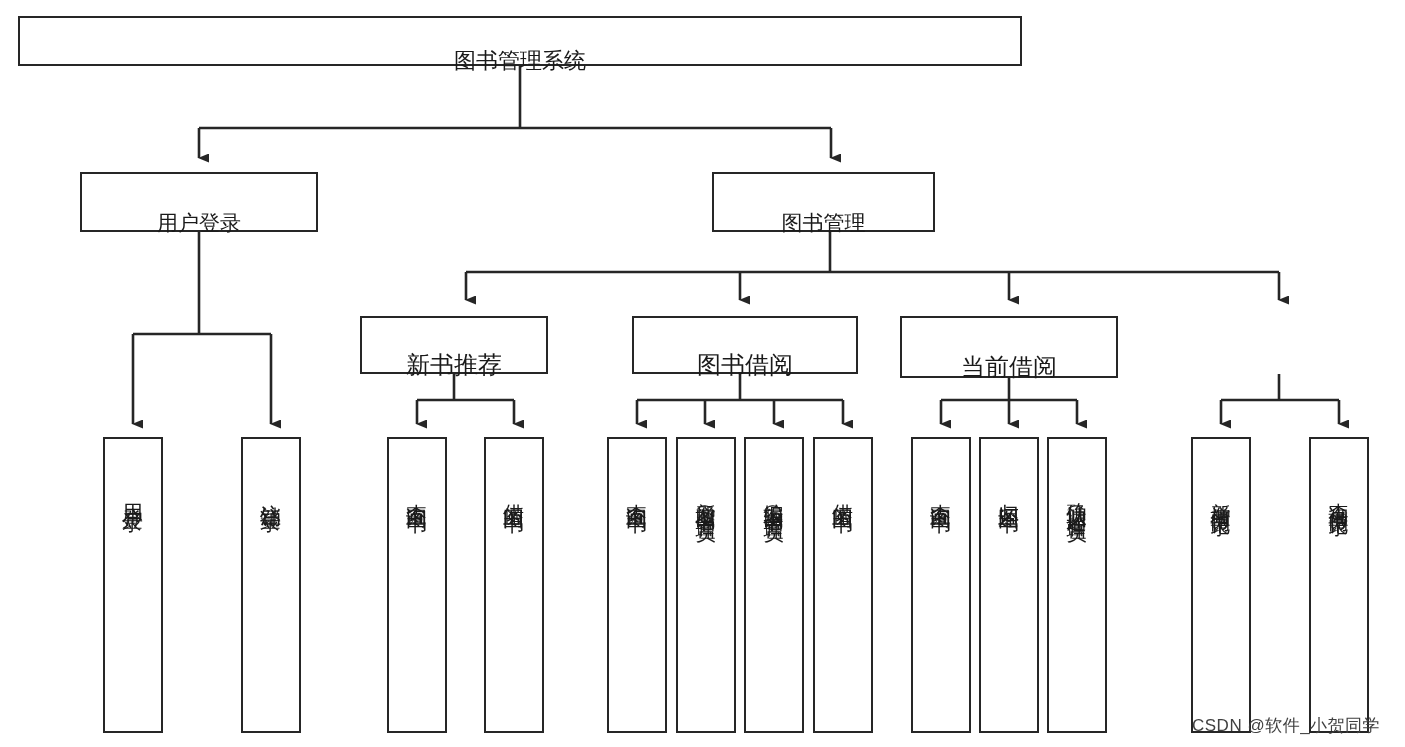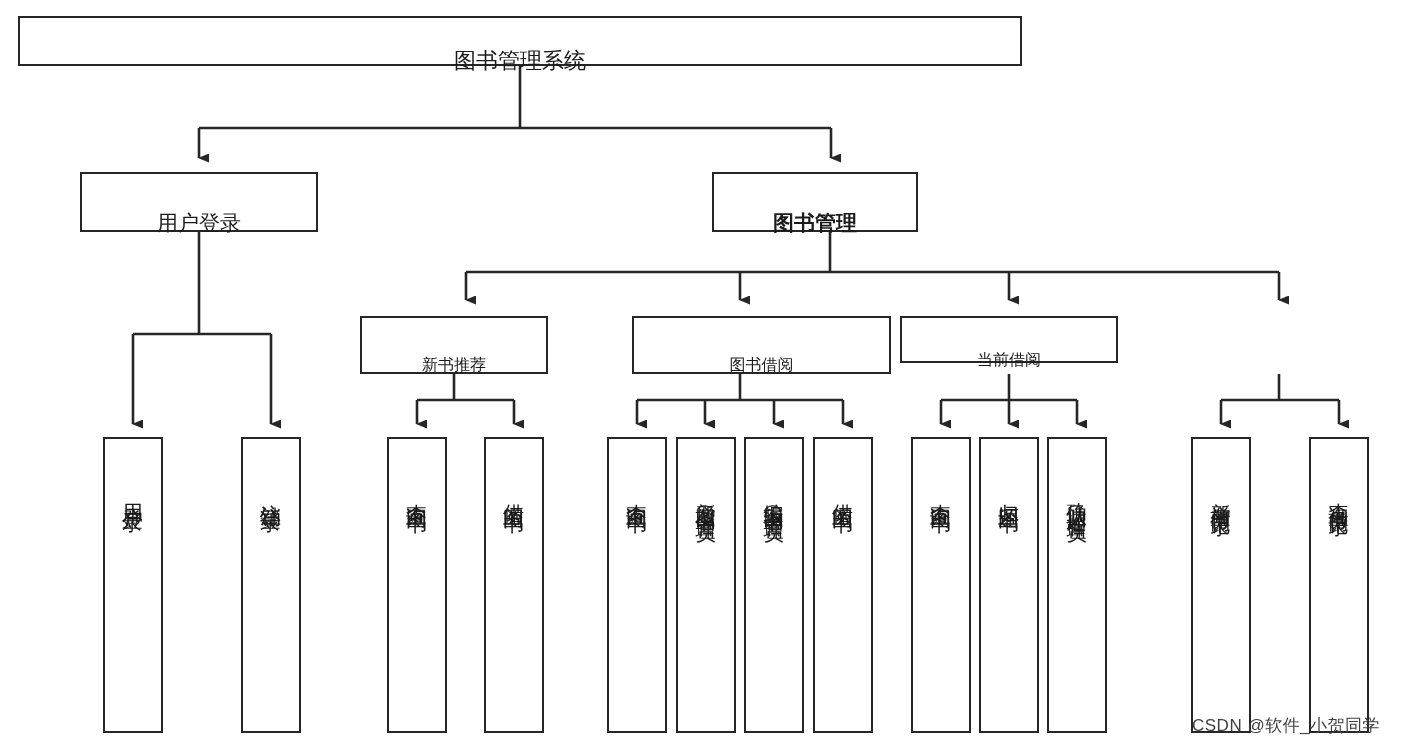--- a/index.html
+++ b/index.html
@@ -34,21 +34,21 @@
   }
   .node-label {
     display: block;
     text-align: center;
     line-height: 1.0;
     white-space: nowrap;
     margin-top: 40px;
   }
   .node.root .node-label { font-size: 22px; }
   .node.tier1 .node-label { font-size: 21px; }
-  .node.tier2 .node-label { font-size: 16px; }
+  .node.tier2 .node-label { font-size: 24px; }
   .node.leaf {
     align-items: flex-start;
     padding-top: 8px;
   }
   .node.leaf .node-label {
     writing-mode: vertical-rl;
     text-orientation: upright;
     font-size: 21px;
     letter-spacing: 3px;
     line-height: 1.0;
@@ -120,31 +120,31 @@
     </g>
   </svg>
 
   <div class="node root" style="left:18px; top:16px; width:1004px; height:50px;">
     <span class="node-label">图书管理系统</span>
   </div>
 
   <div class="node tier1" style="left:80px; top:172px; width:238px; height:60px;">
     <span class="node-label">用户登录</span>
   </div>
-  <div class="node tier1" style="left:712px; top:172px; width:206px; height:60px;font-weight:bold;">
+  <div class="node tier1" style="left:712px; top:172px; width:223px; height:60px;">
     <span class="node-label">图书管理</span>
   </div>
 
   <div class="node tier2" style="left:360px; top:316px; width:188px; height:58px;">
     <span class="node-label">新书推荐</span>
   </div>
-  <div class="node tier2" style="left:632px; top:316px; width:259px; height:58px;">
+  <div class="node tier2" style="left:632px; top:316px; width:226px; height:58px;">
     <span class="node-label">图书借阅</span>
   </div>
-  <div class="node tier2" style="left:900px; top:316px; width:218px; height:47px;">
+  <div class="node tier2" style="left:900px; top:316px; width:218px; height:62px;">
     <span class="node-label">当前借阅</span>
   </div>
 
   <div class="node leaf" style="left:103px; top:437px; width:60px; height:296px;">
     <span class="node-label">用户登录</span>
   </div>
   <div class="node leaf" style="left:241px; top:437px; width:60px; height:296px;">
     <span class="node-label">注销登录</span>
   </div>
 

